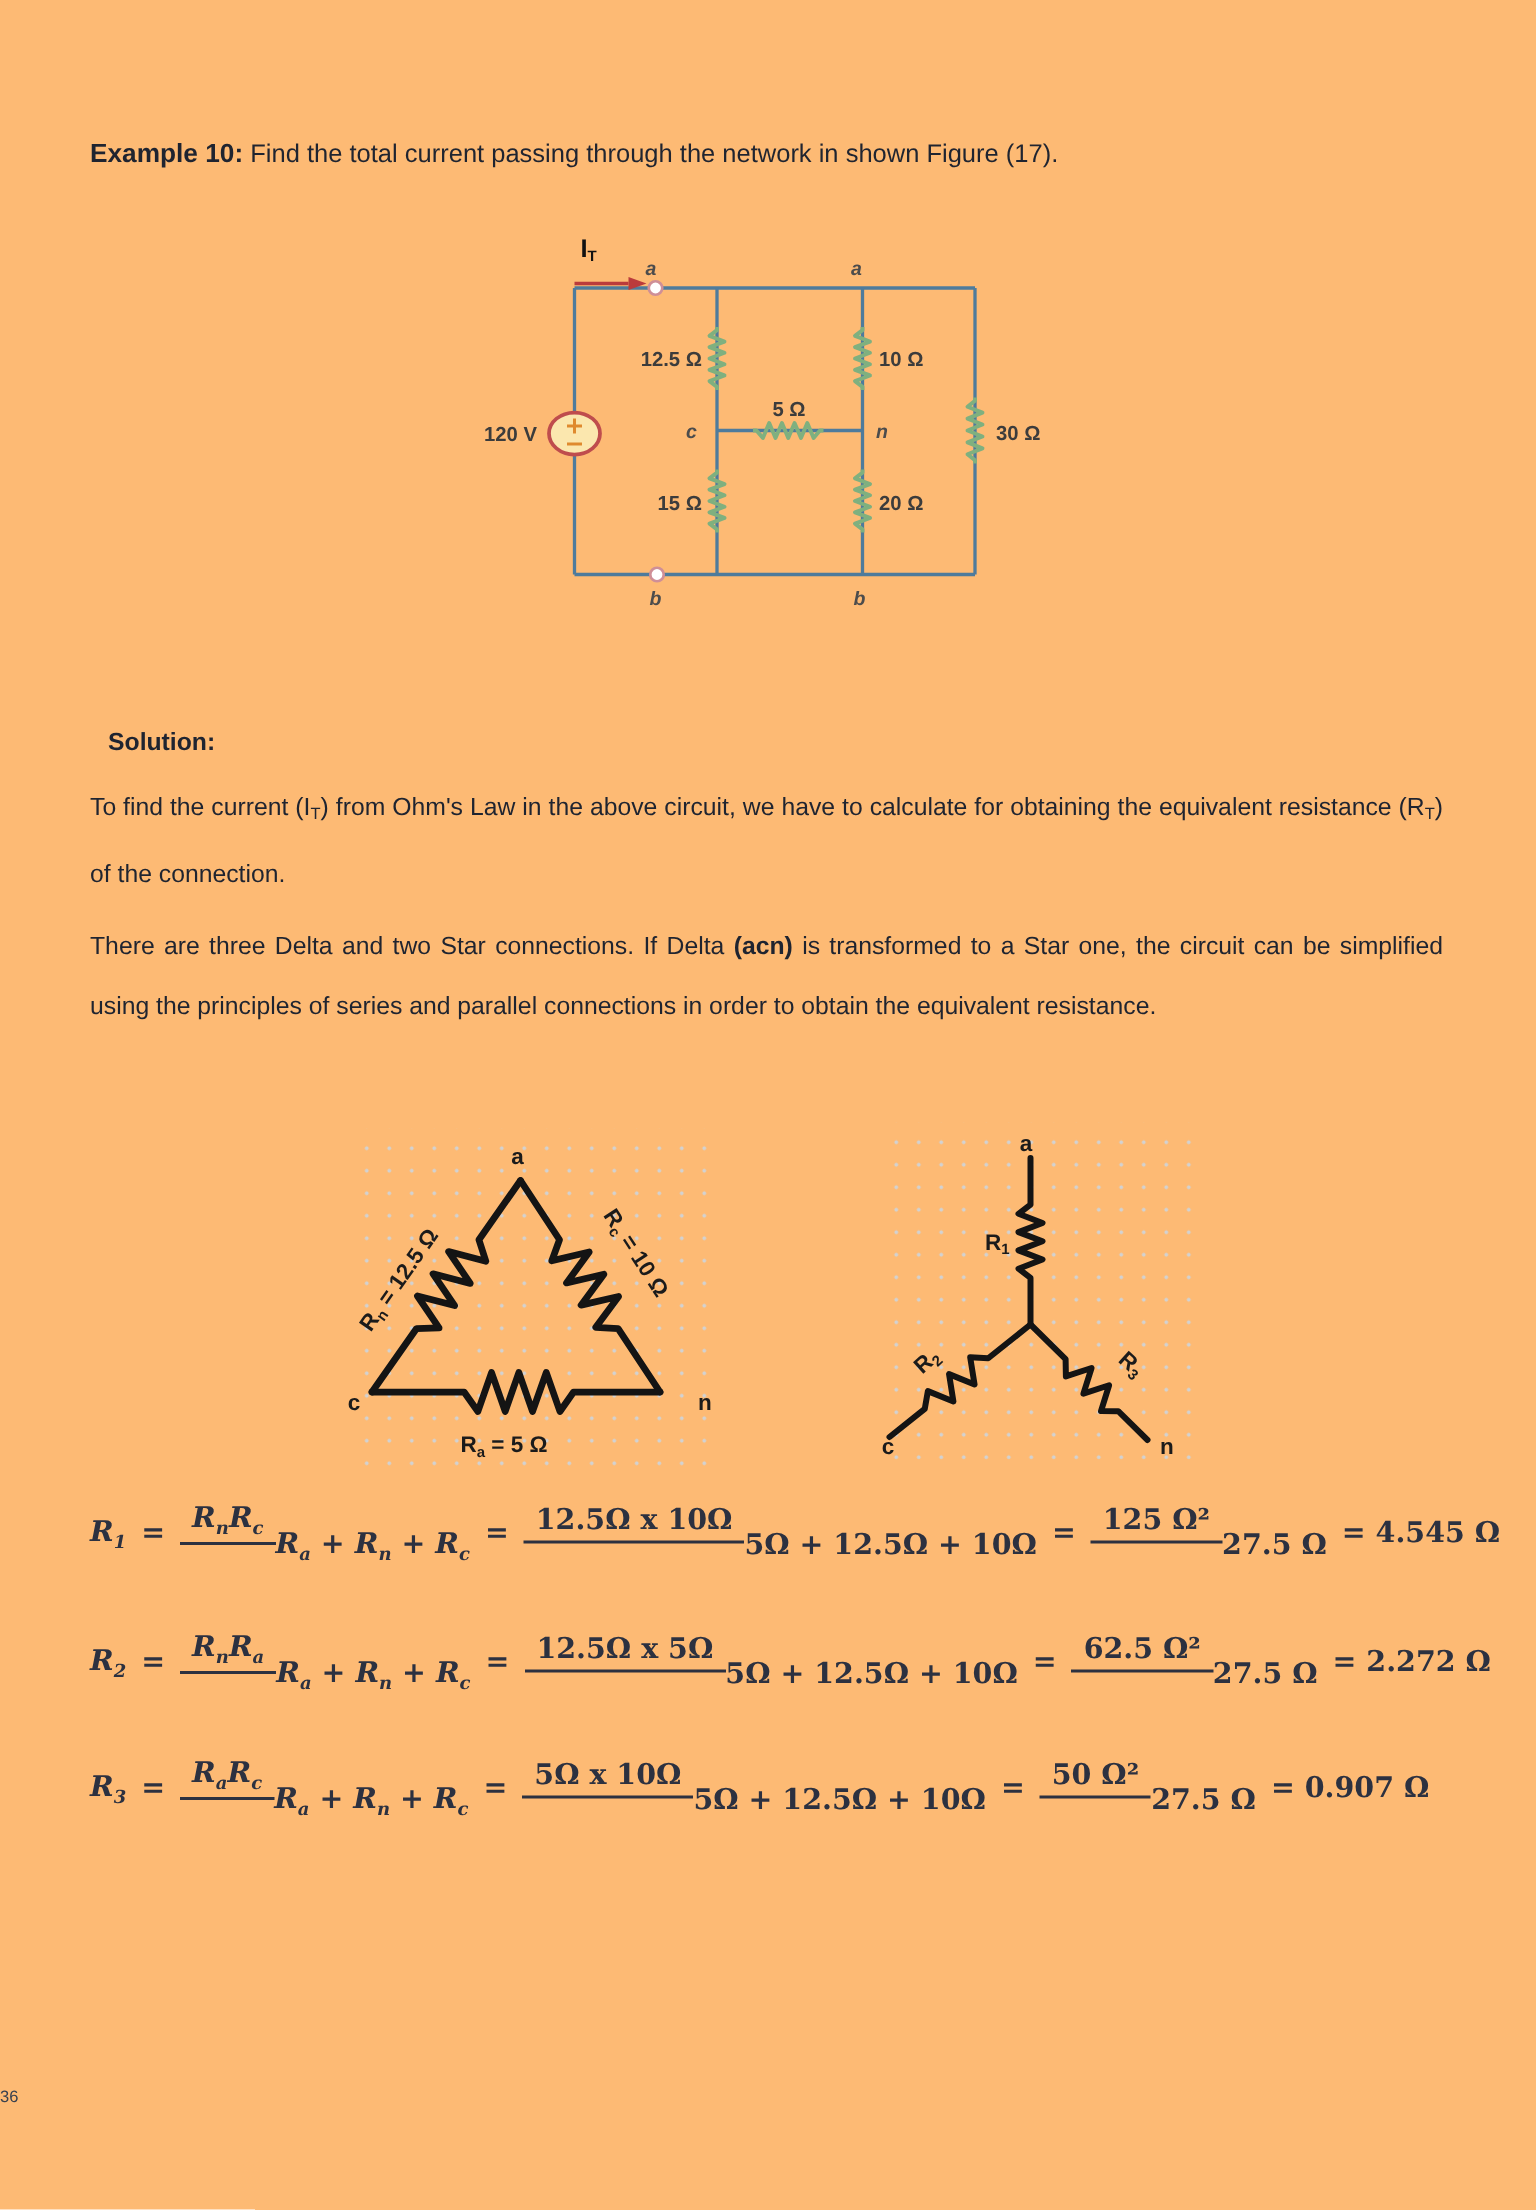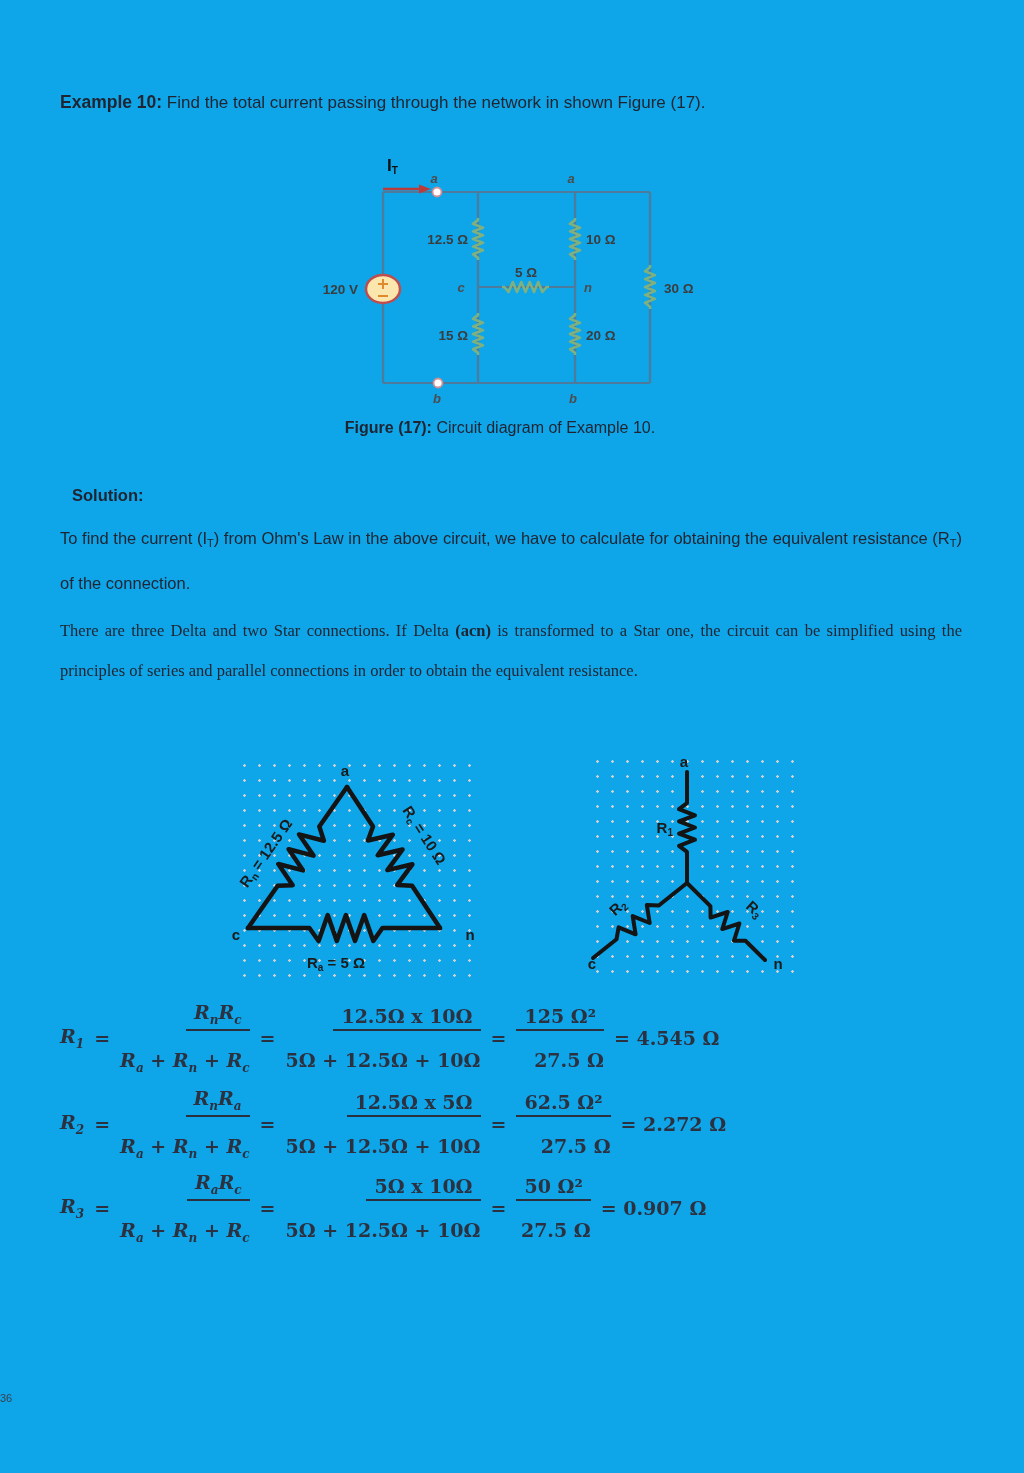--- a/index.html
+++ b/index.html
@@ -1,25 +1,25 @@
 <!DOCTYPE html>
 <html style="--wire: #4e7b9c; --resistor: #7fb07f; --source_fill: #fbe7ae; --source_stroke: #bf4d4d; --source_sign: #df8a2e; --accent_red: #bb3b3b; --node_red: #cf8f97; --label: #3c3c3c; --diagram: #141414; --eq: #2c3140; --text: #1f2430;"><head>
 <meta charset="utf-8">
 <style>
   html,body{margin:0;padding:0;background:#fff;}
-  .page{position:relative;width:1024px;height:1473px;background:#0ea5e9;overflow:hidden;
+  .page{position:relative;width:1024px;height:1473px;background:#fdba74;overflow:hidden;
         font-family:"Liberation Sans",sans-serif;color:var(--text,#1f2430);}
   .title{position:absolute;left:60px;top:92px;width:910px;font-size:17px;margin:0;}
   .title b{font-size:17.5px;}
   .caption{position:absolute;left:0;top:419px;width:1000px;text-align:center;font-size:16px;margin:0;}
   .heading{position:absolute;left:60px;top:474px;font-size:16.5px;font-weight:bold;margin:12px;}
   .para{position:absolute;left:60px;width:902px;font-size:16.5px;line-height:40px;
         text-align:justify;margin:0;}
   .p1{top:518px;}
-  .p2{top:611px;font-family:Liberation Serif, serif;}
+  .p2{top:611px;}
   .tsub{font-size:11px;vertical-align:-3px;}
   .figwrap{position:absolute;text-align:right;}
   .dotgrid{background-image:radial-gradient(circle,#d2d2d2 1.1px,rgba(0,0,0,0) 1.5px);
            background-size:15px 15px;background-position:5px 6px;}
   
   .wire{stroke:var(--wire);stroke-width:2.2;fill:none;}
   .res{stroke:var(--resistor);stroke-width:2.6;fill:none;stroke-linejoin:round;}
   .lbl{font:bold 13.5px "Liberation Sans",sans-serif;fill:var(--label);}
   .node{font:italic bold 13px "Liberation Sans",sans-serif;fill:#4c4c4c;}
   .redline{stroke:var(--accent_red);stroke-width:2.4;fill:none;}
@@ -30,21 +30,21 @@
   
   .blk{stroke:var(--diagram);stroke-width:4.5;fill:none;stroke-linejoin:round;stroke-linecap:round;}
   .blk2{stroke:var(--diagram);stroke-width:4;fill:none;stroke-linejoin:round;stroke-linecap:round;}
   .dlabel{font:bold 15px "Liberation Sans",sans-serif;fill:#1b1b1b;}
   .dnode{font:bold 15px "Liberation Sans",sans-serif;fill:#1b1b1b;}
   
   .equation{position:absolute;left:60px;display:flex;align-items:center;gap:10px;
             font-family:"DejaVu Serif",serif;font-size:19px;color:var(--eq);font-weight:600;}
   .equation .it{font-style:italic;}
   .equation sub{font-size:12px;font-style:italic;}
-  .frac{display:inline-flex;flex-direction:column;align-items:flex-end;line-height:1.3;}
+  .frac{display:inline-flex;flex-direction:row;align-items:flex-start;line-height:1.3;}
   .num{border-bottom:2px solid currentColor;padding:0 8px 1px;white-space:nowrap;}
   .den{padding-top:17px;white-space:nowrap;}
   .eq1{top:1000px;}
   .eq2{top:1086px;}
   .eq3{top:1170px;}
   .pagenum{position:absolute;left:0;top:1392px;width:1024px;text-align:left;
            font-size:11px;color:#39414f;}
 </style>
 </head>
 <body>
@@ -93,21 +93,20 @@
       <text class="lbl" x="68" y="149" text-anchor="end">120 V</text>
       <text class="lbl" x="178" y="99" text-anchor="end">12.5 Ω</text>
       <text class="lbl" x="178" y="195" text-anchor="end">15 Ω</text>
       <text class="lbl" x="296" y="99" text-anchor="start">10 Ω</text>
       <text class="lbl" x="296" y="195" text-anchor="start">20 Ω</text>
       <text class="lbl" x="374" y="148" text-anchor="start">30 Ω</text>
       <text class="lbl" x="236" y="132" text-anchor="middle">5 Ω</text>
     </svg>
   </div>
 
-  <p class="caption"><b>Figure (17):</b><span> Circuit diagram of Example 10.</span></p>
 
   <p class="heading">Solution:</p>
 
   <p class="para p1"><span>To find the current (I</span><span class="tsub">T</span><span>) from Ohm's Law in the above circuit, we have to calculate for obtaining the equivalent resistance (R</span><span class="tsub">T</span><span>) of the connection.</span></p>
 
   <p class="para p2"><span>There are three Delta and two Star connections. If Delta </span><b>(acn)</b><span> is transformed to a Star one, the circuit can be simplified using the principles of series and parallel connections in order to obtain the equivalent resistance.</span></p>
 
   <div class="figwrap dotgrid" style="left:232px;top:752px;width:246px;height:230px;">
     <svg width="246" height="230" viewBox="0 0 246 230">
       <polyline class="blk" points="16.0,176.0 45.7,133.7 60.7,133.2 46.3,112.0 71.1,118.4 56.7,97.2 81.5,103.6 67.1,82.4 91.9,88.8 87.3,74.5 115.0,35.0"></polyline>

